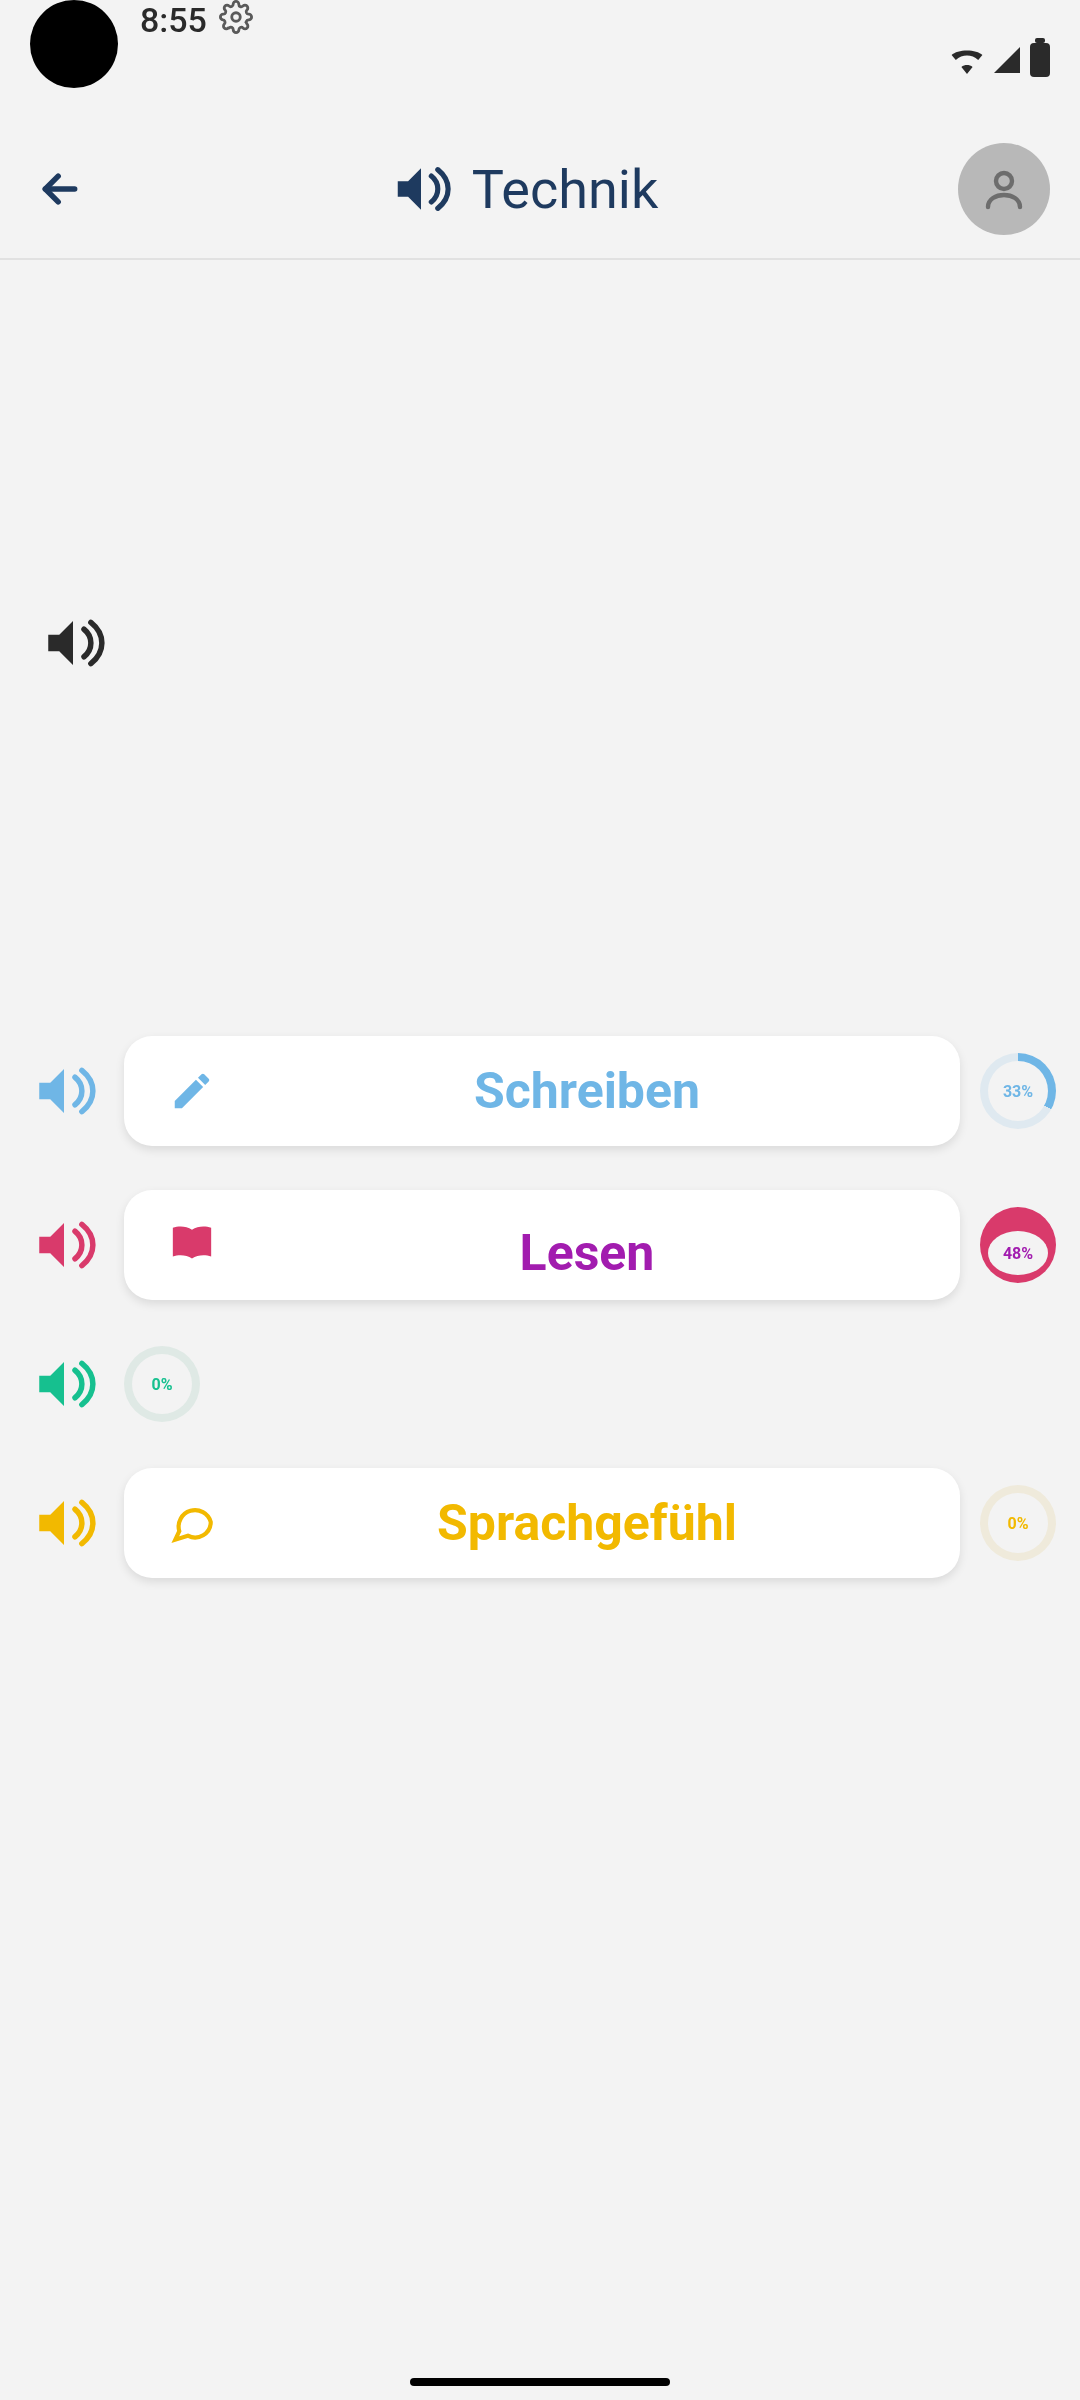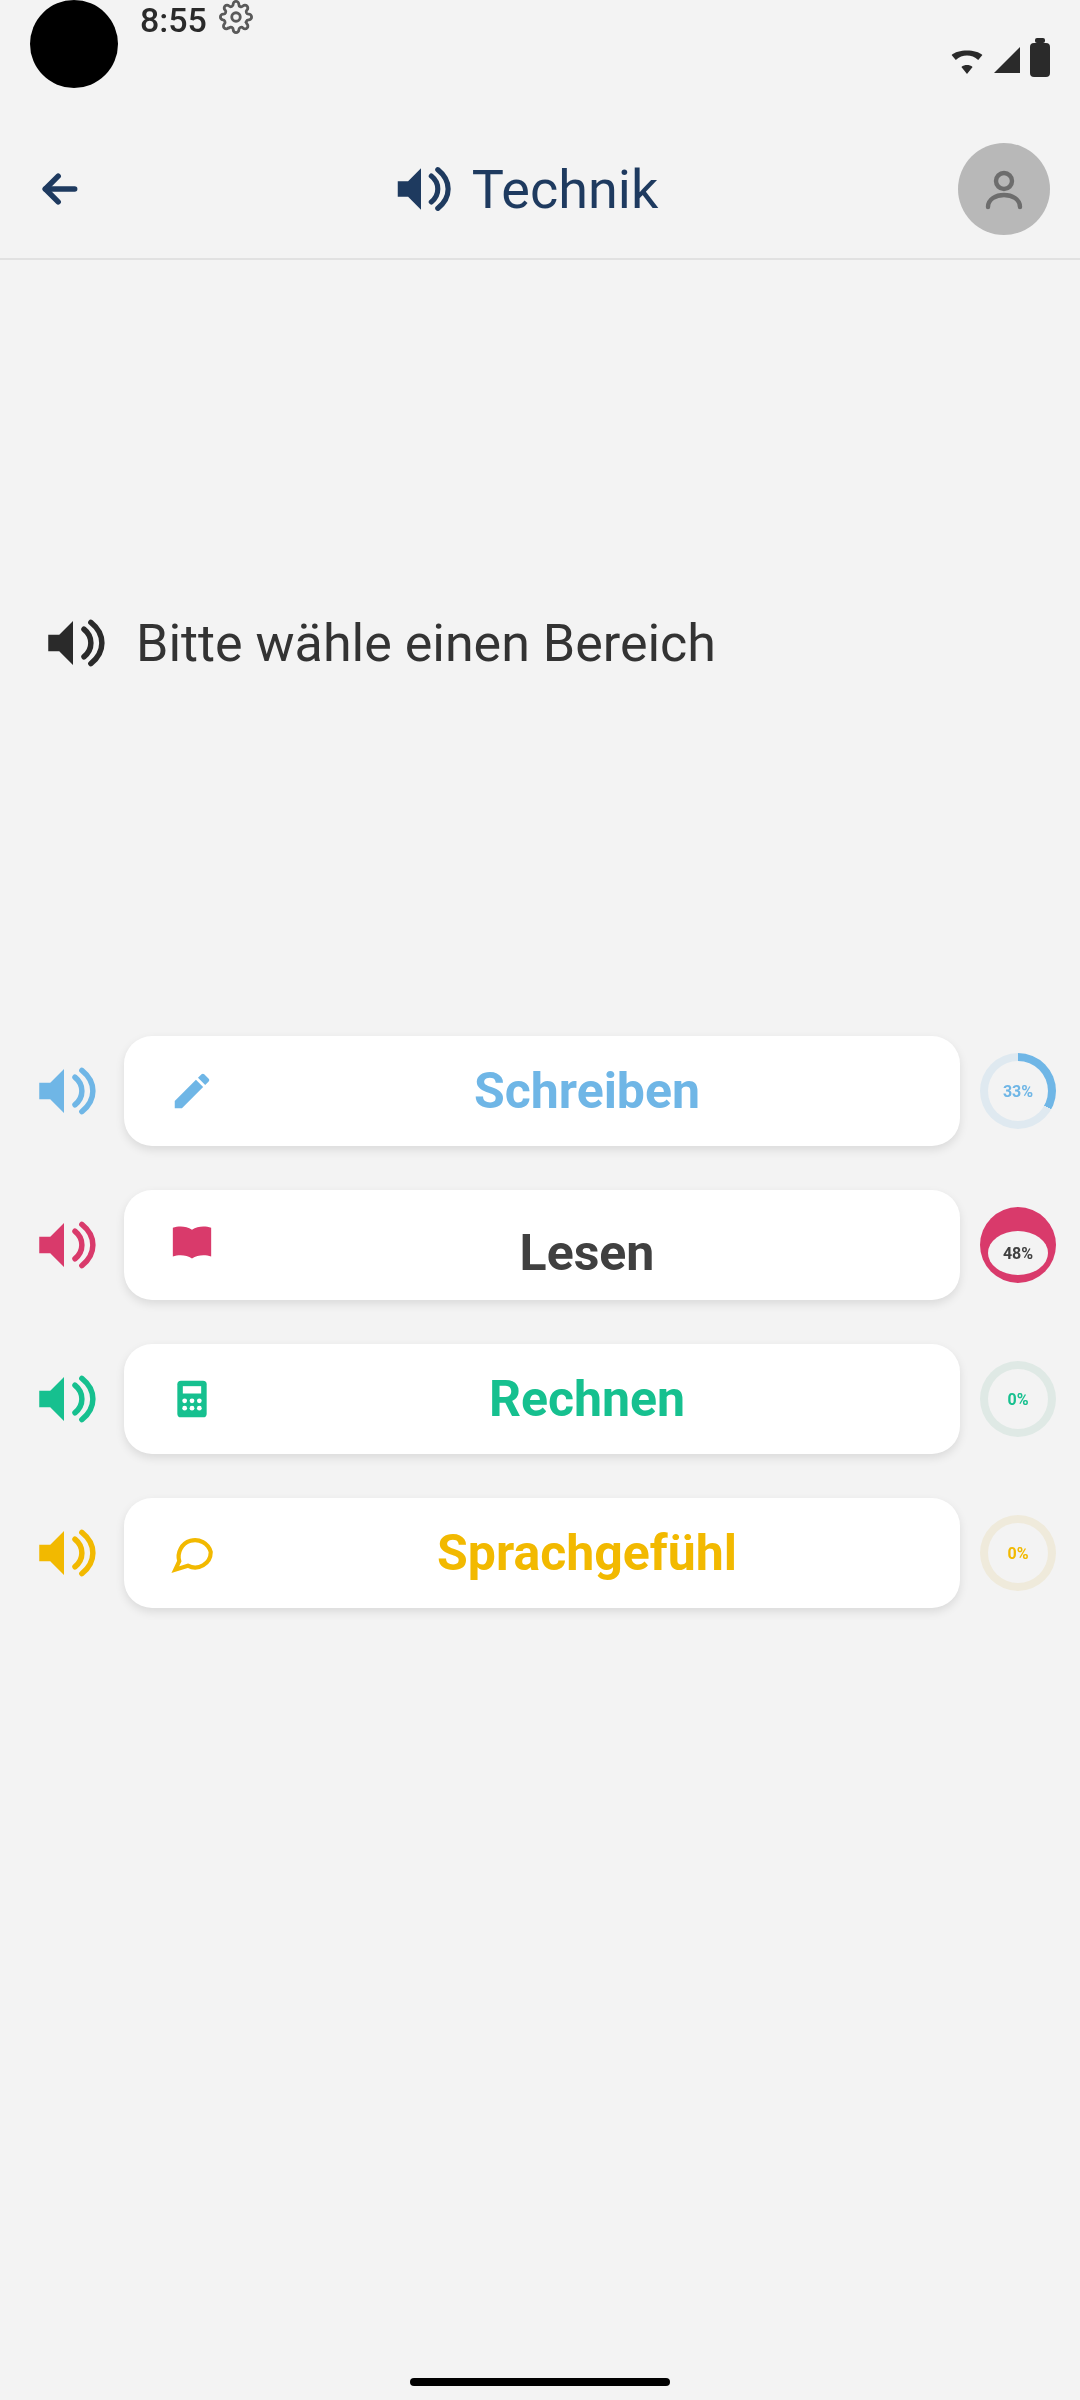--- a/index.html
+++ b/index.html
@@ -77,21 +77,21 @@
     position:relative;
     flex:0 0 76px;
   }
   .progress-ring .inner{
     position:absolute; inset:8px; background:#f3f3f3; border-radius:50%;
     display:flex;align-items:center;justify-content:center;
   }
 
   
   .c-blue   { color:#6fb6e6; }
-  .c-pink   { color:#404040;margin-top:16px; }
+  .c-pink   { color:#a21caf;margin-top:16px; }
   .c-green  { color:#16c08f; }
   .c-yellow { color:#f2b900; }
 
   .ring-blue   { background: conic-gradient(#6fb6e6 0 118.8deg, #dfe9f0 118.8deg 360deg); }
   .ring-pink   { background: conic-gradient(#d93a6b 0 360deg); }
   .ring-green  { background: conic-gradient(#16c08f 0 0deg, #dfe9e5 0deg 360deg); }
   .ring-yellow { background: conic-gradient(#f2b900 0 0deg, #efeadb 0deg 360deg); }
 
   
   .home-ind {
@@ -154,21 +154,20 @@
 </div>
 
 <div class="prompt-row">
   <span>
     <svg width="66" height="66" viewBox="0 0 24 24" fill="#2a2a2a">
       <path d="M3 9v6h4l5 5V4L7 9H3z"></path>
         <path d="M16 7c1.5 1.2 2.5 3 2.5 5s-1 3.8-2.5 5" fill="none" stroke="#2a2a2a" stroke-width="2" stroke-linecap="round"></path>
         <path d="M18.5 4.5C21 6.5 22.5 9 22.5 12s-1.5 5.5-4 7.5" fill="none" stroke="#2a2a2a" stroke-width="2" stroke-linecap="round"></path>
     </svg>
   </span>
-  <span class="prompt-text">Bitte wähle einen Bereich</span>
 </div>
 
 <div class="cat-list">
 
   <div class="cat-row">
     <div class="speaker-btn">
       <svg width="66" height="66" viewBox="0 0 24 24" fill="#6fb6e6">
         <path d="M3 9v6h4l5 5V4L7 9H3z"></path>
           <path d="M16 7c1.5 1.2 2.5 3 2.5 5s-1 3.8-2.5 5" fill="none" stroke="#6fb6e6" stroke-width="2" stroke-linecap="round"></path>
           <path d="M18.5 4.5C21 6.5 22.5 9 22.5 12s-1.5 5.5-4 7.5" fill="none" stroke="#6fb6e6" stroke-width="2" stroke-linecap="round"></path>
@@ -209,35 +208,20 @@
   </div>
 
   <div class="cat-row">
     <div class="speaker-btn">
       <svg width="66" height="66" viewBox="0 0 24 24" fill="#16c08f">
         <path d="M3 9v6h4l5 5V4L7 9H3z"></path>
           <path d="M16 7c1.5 1.2 2.5 3 2.5 5s-1 3.8-2.5 5" fill="none" stroke="#16c08f" stroke-width="2" stroke-linecap="round"></path>
           <path d="M18.5 4.5C21 6.5 22.5 9 22.5 12s-1.5 5.5-4 7.5" fill="none" stroke="#16c08f" stroke-width="2" stroke-linecap="round"></path>
       </svg>
     </div>
-    <div class="cat-card">
-      <span class="cat-icon">
-        <svg width="44" height="44" viewBox="0 0 24 24" fill="#16c08f">
-            <rect x="4" y="2" width="16" height="20" rx="2"></rect>
-            <rect x="7" y="5" width="10" height="4" fill="#fff"></rect>
-            <circle cx="8" cy="13" r="1.3" fill="#fff"></circle>
-            <circle cx="12" cy="13" r="1.3" fill="#fff"></circle>
-            <circle cx="16" cy="13" r="1.3" fill="#fff"></circle>
-            <circle cx="8" cy="17" r="1.3" fill="#fff"></circle>
-            <circle cx="12" cy="17" r="1.3" fill="#fff"></circle>
-            <circle cx="16" cy="17" r="1.3" fill="#fff"></circle>
-          </svg>
-      </span>
-      <span class="cat-label c-green">Rechnen</span>
-    </div>
     <div class="progress-ring ring-green">
       <div class="inner c-green">0%</div>
     </div>
   </div>
 
   <div class="cat-row">
     <div class="speaker-btn">
       <svg width="66" height="66" viewBox="0 0 24 24" fill="#f2b900">
         <path d="M3 9v6h4l5 5V4L7 9H3z"></path>
           <path d="M16 7c1.5 1.2 2.5 3 2.5 5s-1 3.8-2.5 5" fill="none" stroke="#f2b900" stroke-width="2" stroke-linecap="round"></path>

